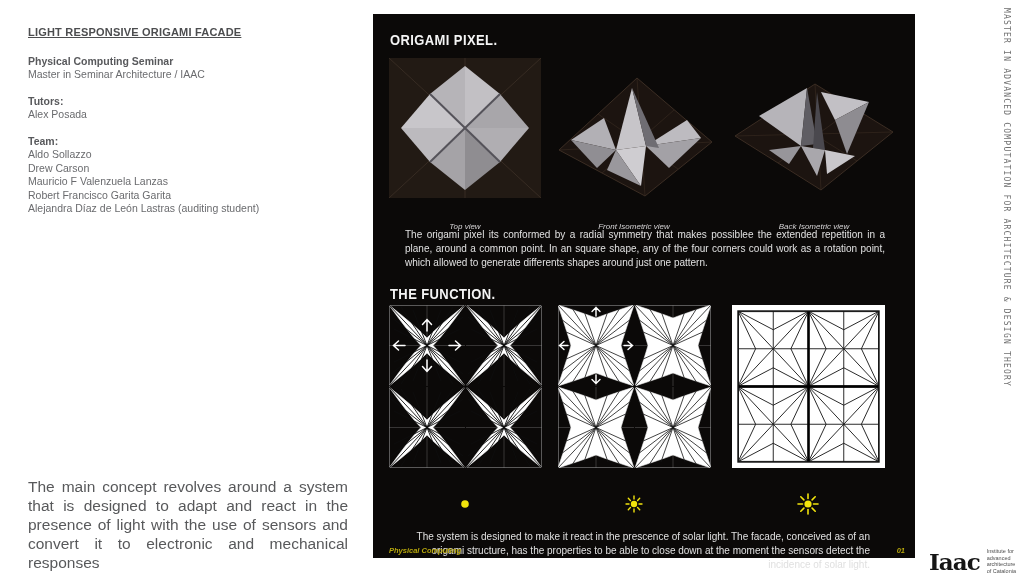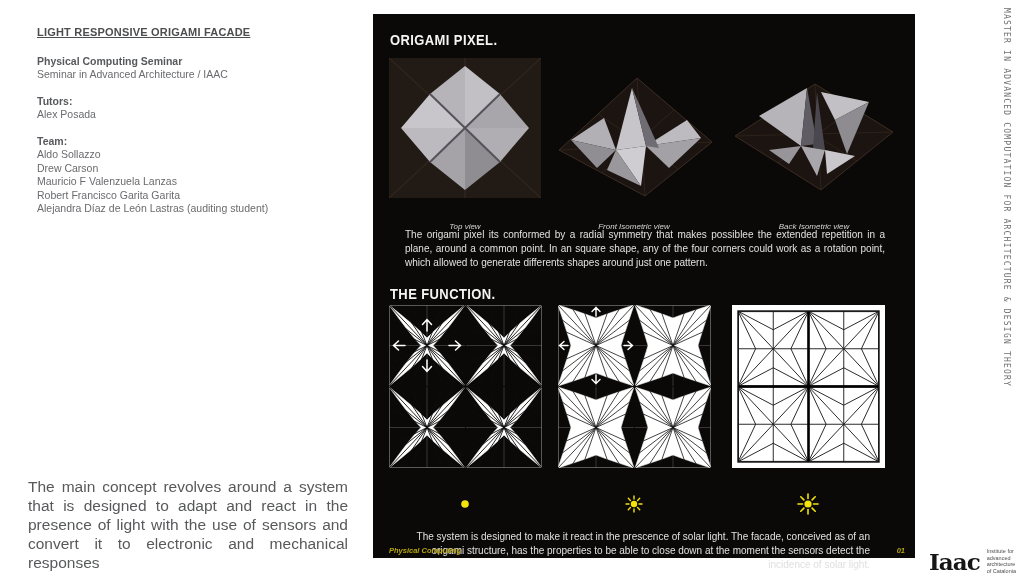--- a/index.html
+++ b/index.html
@@ -1,21 +1,21 @@
 <!DOCTYPE html>
 <html><head>
 <meta charset="utf-8">
 <style>
   html,body{margin:0;padding:0;background:#e9e9e9;}
   .page{position:relative;width:1024px;height:576px;background:#ffffff;overflow:hidden;
         font-family:"Liberation Sans",sans-serif;}
 
   
   .left-col{position:absolute;left:28px;top:26px;width:330px;color:#6a6b6e;
-            font-size:10.5px;line-height:13.5px;margin-left:9px;}
+            font-size:10.5px;line-height:13.5px;}
   .doc-title{font-size:11px;font-weight:bold;color:#4c4d4f;text-decoration:underline;
              letter-spacing:.2px;margin:0 0 15px 0;}
   .block{margin:0 0 13px 0;}
   .bold{font-weight:bold;color:#58595c;}
   .concept{position:absolute;left:28px;top:477px;width:320px;font-size:15.5px;
            line-height:19px;color:#58595b;text-align:justify;margin:0;}
 
   
   .panel{position:absolute;left:373px;top:14px;width:542px;height:544px;
          background:#0b0908;color:#e3e3e3;text-decoration:underline;}
@@ -129,21 +129,21 @@
     </symbol>
   </defs>
 </svg>
 
 <div class="page">
 
   <aside class="left-col">
     <h1 class="doc-title">LIGHT RESPONSIVE ORIGAMI FACADE</h1>
     <div class="block">
       <div class="bold">Physical Computing Seminar</div>
-      <div>Seminar in Advanced Architecture / IAAC</div>
+      <div>Master in Seminar Architecture / IAAC</div>
     </div>
     <div class="block">
       <div class="bold">Tutors:</div>
       <div>Alex Posada</div>
     </div>
     <div class="block">
       <div class="bold">Team:</div>
       <div>Aldo Sollazzo</div>
       <div>Drew Carson</div>
       <div>Mauricio F Valenzuela Lanzas</div>

